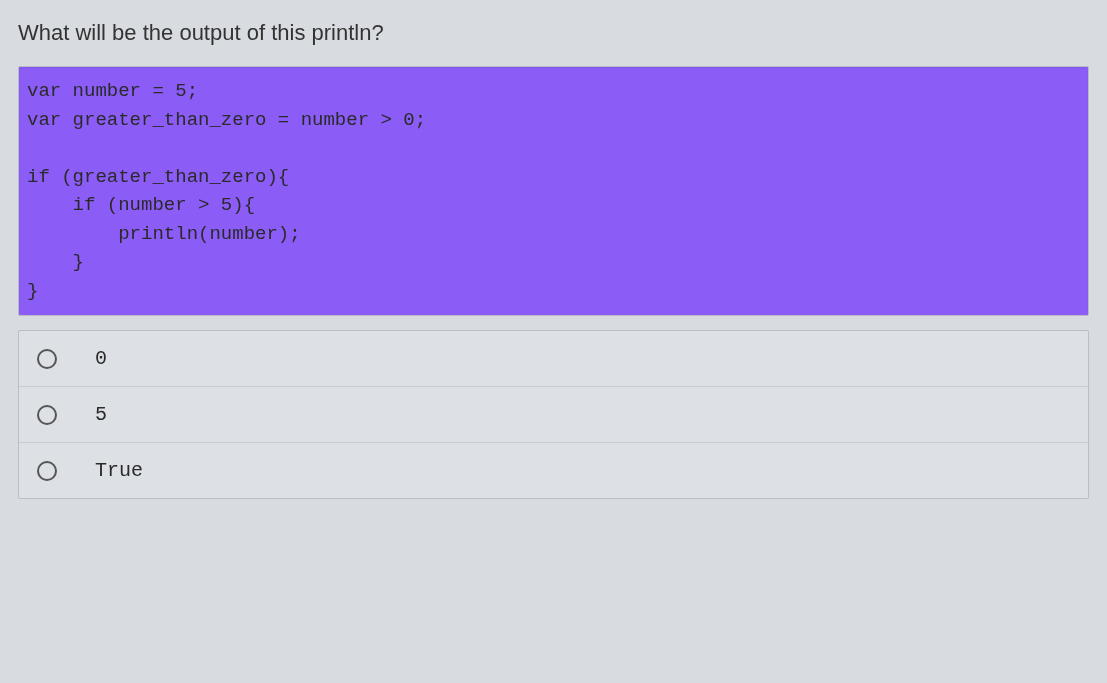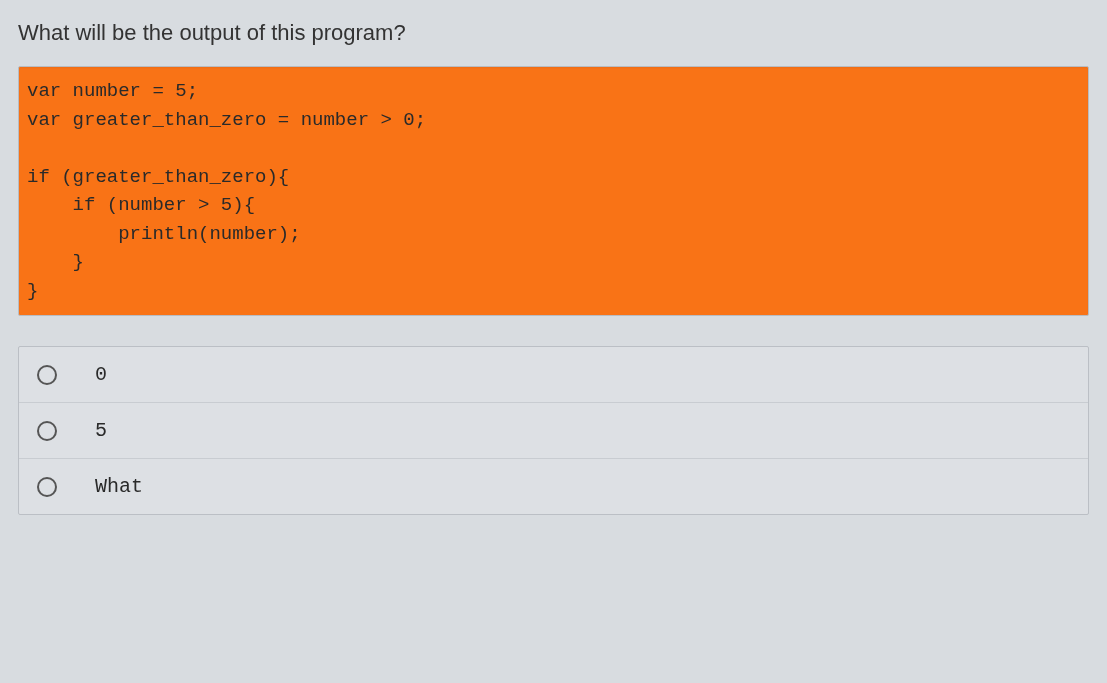--- a/index.html
+++ b/index.html
@@ -15,30 +15,30 @@
       height: 683px;
       color: #2a2a2a;
     }
     .question-text {
       font-size: 22px;
       color: #333;
       margin-bottom: 20px;
       font-weight: 400;
     }
     .code-block {
-      background: #f97316;
+      background: #8b5cf6;
       border: 1px solid #b8bcc2;
       border-radius: 2px;
       padding: 10px 8px;
       font-family: 'Consolas', 'Courier New', monospace;
       font-size: 19px;
       line-height: 1.5;
       color: #2a2a2a;
       white-space: pre;
-      margin-bottom: 30px;
+      margin-bottom: 14px;
       box-shadow: inset 0 1px 2px rgba(0,0,0,0.05);
     }
     .options-container {
       background: #dde0e4;
       border: 1px solid #bbbfc5;
       border-radius: 2px;
     }
     .option-row {
       display: flex;
       align-items: center;
@@ -60,21 +60,21 @@
     }
     .option-label {
       font-family: 'Consolas', 'Courier New', monospace;
       font-size: 20px;
       color: #2a2a2a;
     }
   </style>
 </head>
 <body>
 
-<div class="question-text">What will be the output of this program?</div>
+<div class="question-text">What will be the output of this println?</div>
 
 <div class="code-block">var number = 5;
 var greater_than_zero = number &gt; 0;
 
 if (greater_than_zero){
     if (number &gt; 5){
         println(number);
     }
 }</div>
 
@@ -82,15 +82,15 @@
   <label class="option-row">
     <span class="radio-circle"></span>
     <span class="option-label">0</span>
   </label>
   <label class="option-row">
     <span class="radio-circle"></span>
     <span class="option-label">5</span>
   </label>
   <label class="option-row">
     <span class="radio-circle"></span>
-    <span class="option-label">What</span>
+    <span class="option-label">True</span>
   </label>
 </div>
 
 </body></html>

